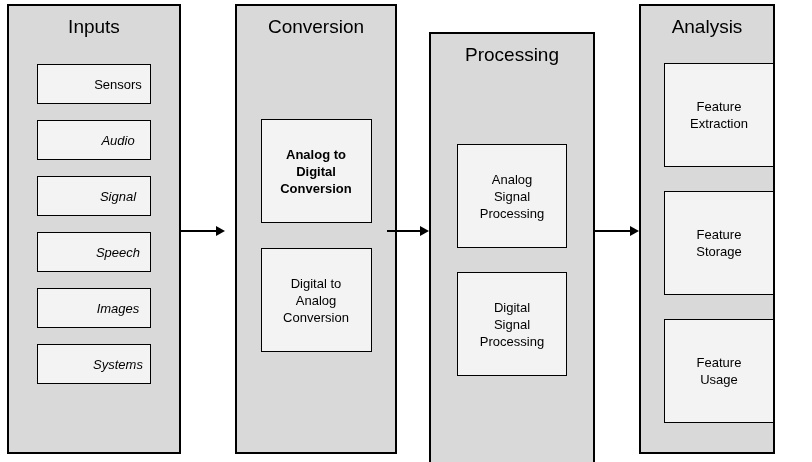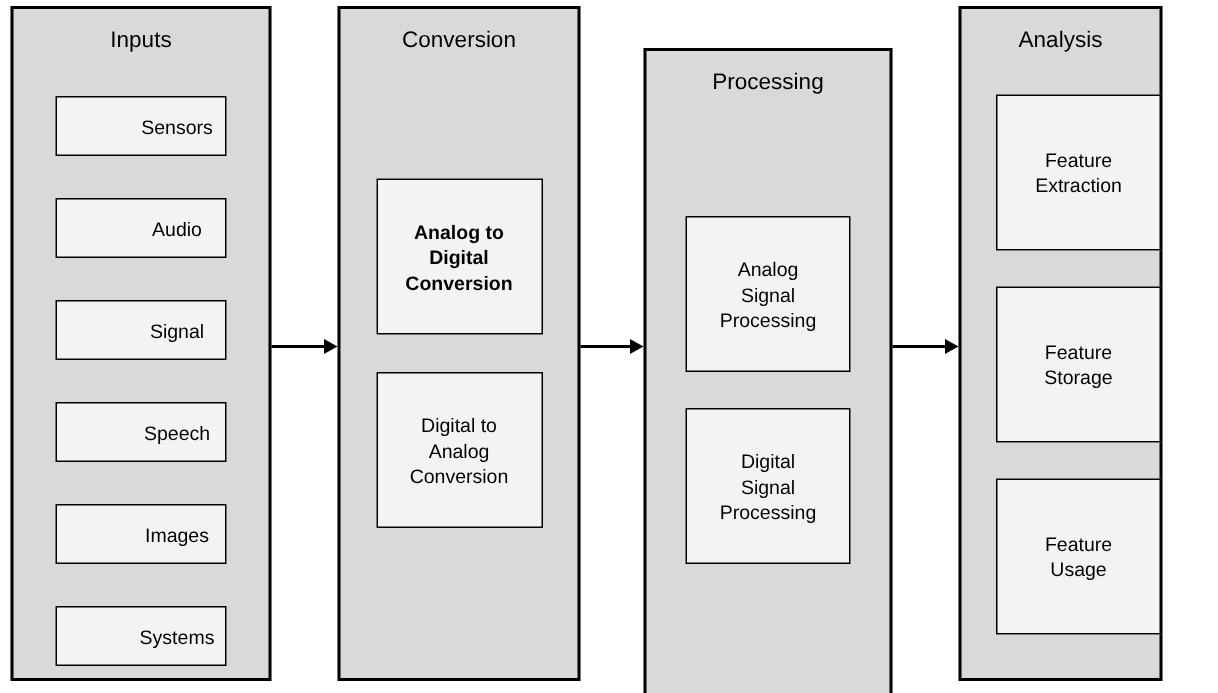--- a/index.html
+++ b/index.html
@@ -20,50 +20,50 @@
     top: 4px;
     height: 450px;
     box-sizing: border-box;
     background: var(--column-fill, #d9d9d9);
     border: 2px solid var(--border, #000000);
     display: flex;
     flex-direction: column;
     align-items: center;
   }
   .col-inputs     { left: 7px;   width: 174px; }
-  .col-conversion { left: 225px; width: 162px; }
+  .col-conversion { left: 235px; width: 162px; }
   .col-processing { left: 429px; width: 166px; margin-top: 28px; }
   .col-analysis   { left: 639px; width: 136px; }
 
   .column-title {
     margin-top: 12px;
     height: 17px;
     line-height: 17px;
-    font-size: 15px;
+    font-size: 19px;
     text-align: right;
     flex: 0 0 auto;
   }
   .nodes { display: contents; }
 
   .node {
     box-sizing: border-box;
     background: var(--node-fill, #f3f3f3);
     border: 1.5px solid var(--border, #000000);
     display: flex;
     align-items: center;
     justify-content: center;
     text-align: center;
     font-size: 13px;
     line-height: 17px;
     white-space: pre-line;
     flex: 0 0 auto;
   }
   .col-inputs .node { width: 114px; height: 40px; padding-left: 48px; }
   .col-inputs .node:first-child { margin-top: 29px; }
-  .col-inputs .node + .node { margin-top: 28px; }
+  .col-inputs .node + .node { margin-top: 16px; font-style: italic; }
 
   .col-conversion .node { width: 111px; height: 104px; }
   .col-conversion .node:first-child { margin-top: 84px; font-weight: bold; }
   .col-conversion .node + .node { margin-top: 25px; }
 
   .col-processing .node { width: 110px; height: 104px; }
   .col-processing .node:first-child { margin-top: 81px; }
   .col-processing .node + .node { margin-top: 24px; }
 
   .col-analysis .node { width: 110px; height: 104px; margin-left: 24px; }

